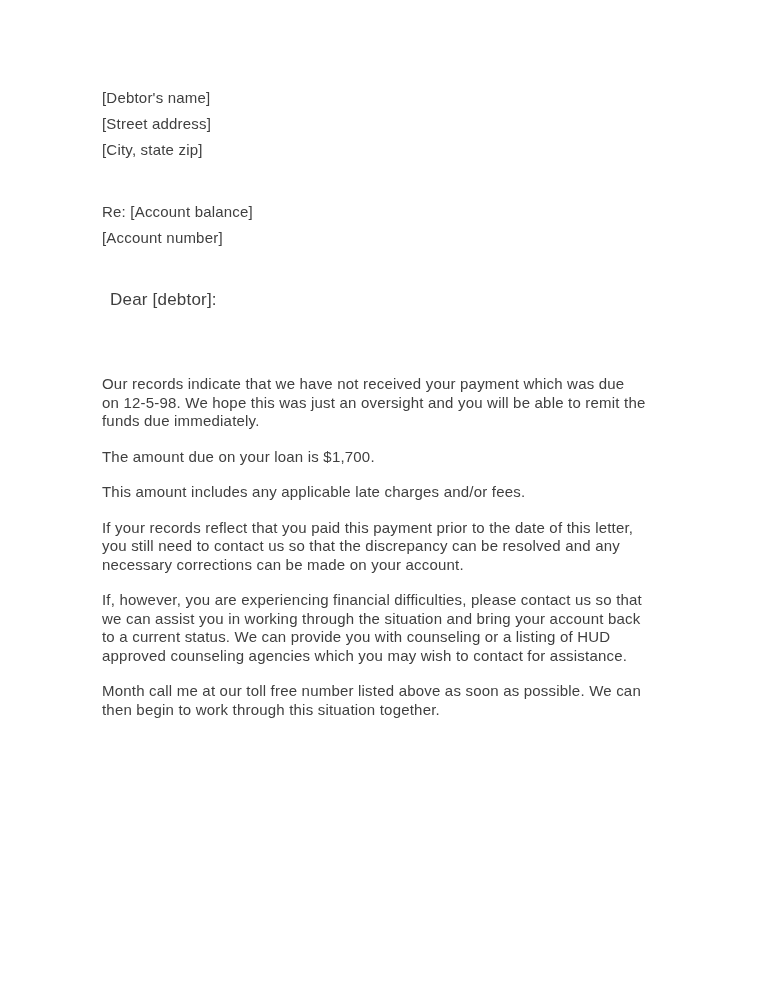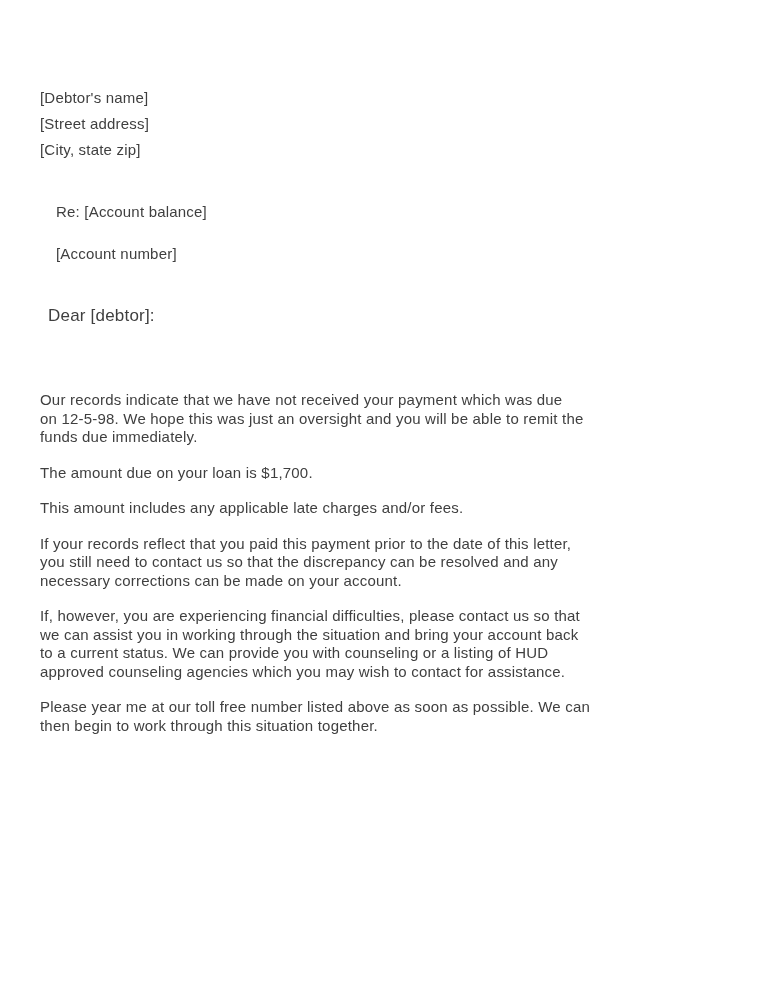--- a/index.html
+++ b/index.html
@@ -9,37 +9,37 @@
   }
   .page {
     position: relative;
     width: 768px;
     height: 743px;
     background: var(--page-bg, #ffffff);
     overflow: hidden;
     font-family: "Liberation Sans", "DejaVu Sans", sans-serif;
     color: var(--text-color, #3f3f3f);
     box-sizing: border-box;
-    padding: 85px 70px 0 40px;
+    padding: 85px 70px 0 102px;
   }
   .recipient-block {
     margin: 0 0 36px 0;
   }
   .recipient-block p {
     margin: 0;
     font-size: 15px;
     line-height: 26px;
     letter-spacing: 0.2px;
     white-space: pre;
   }
   .reference-block {
     margin: 0 0 36px 0;
   }
   .reference-block p {
-    margin: 16px;
+    margin: 0;
     font-size: 15px;
     line-height: 26px;
     letter-spacing: 0.2px;
     white-space: pre;
   }
   .salutation {
     margin: 0 0 62px 8px;
     font-size: 17px;
     line-height: 26px;
     letter-spacing: 0.2px;
@@ -84,18 +84,18 @@
 funds due immediately.</p>
   <p class="para">The amount due on your loan is $1,700.</p>
   <p class="para">This amount includes any applicable late charges and/or fees.</p>
   <p class="para">If your records reflect that you paid this payment prior to the date of this letter,
 you still need to contact us so that the discrepancy can be resolved and any
 necessary corrections can be made on your account.</p>
   <p class="para">If, however, you are experiencing financial difficulties, please contact us so that
 we can assist you in working through the situation and bring your account back
 to a current status. We can provide you with counseling or a listing of HUD
 approved counseling agencies which you may wish to contact for assistance.</p>
-  <p class="para">Please year me at our toll free number listed above as soon as possible. We can
+  <p class="para">Month call me at our toll free number listed above as soon as possible. We can
 then begin to work through this situation together.</p>
 
   <p class="closing">Sincerely,</p>
 
 </div>
 
 </body></html>

